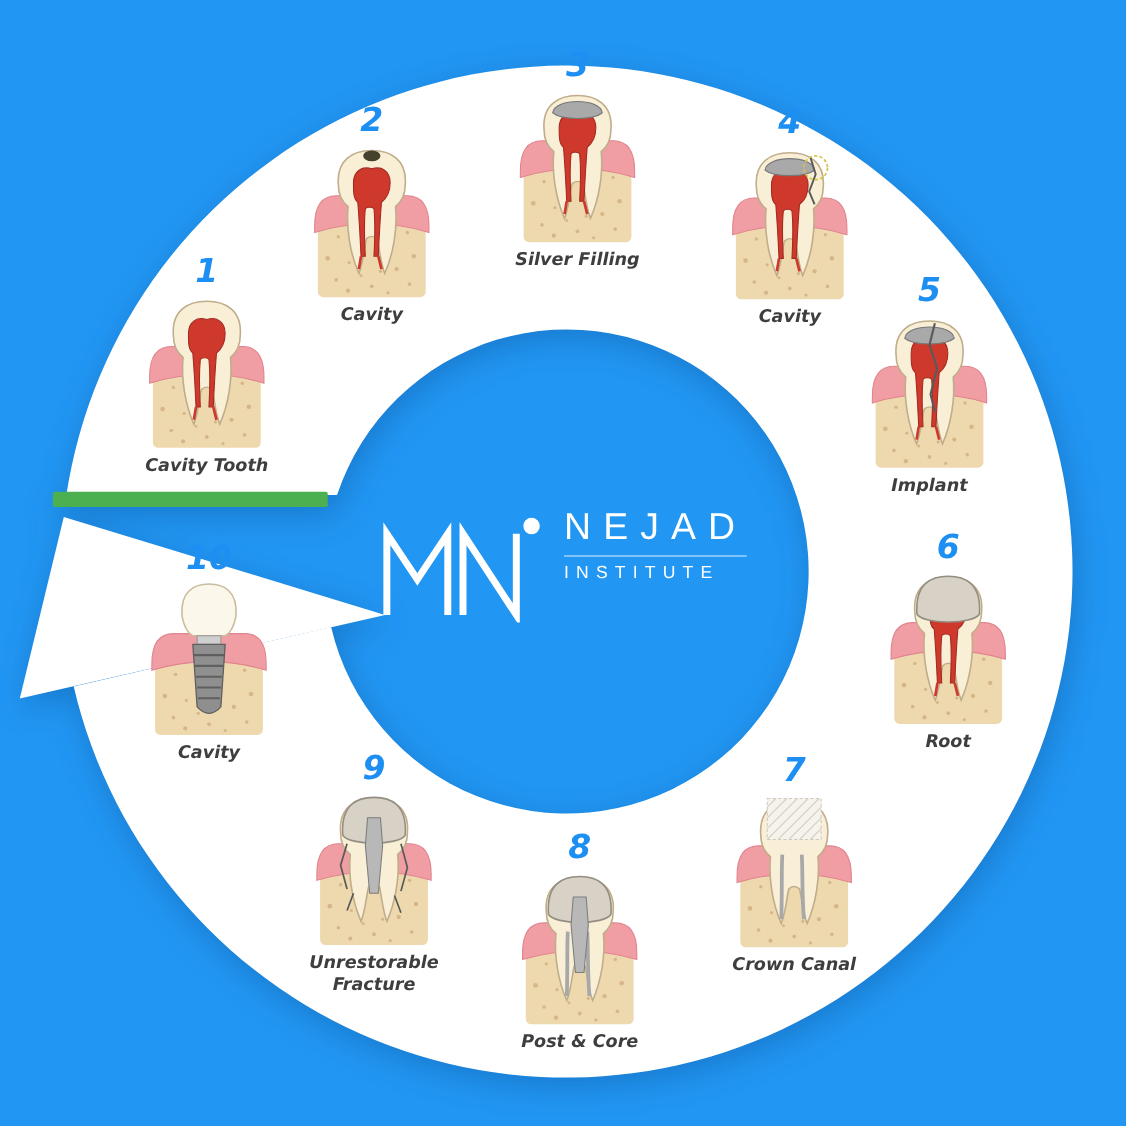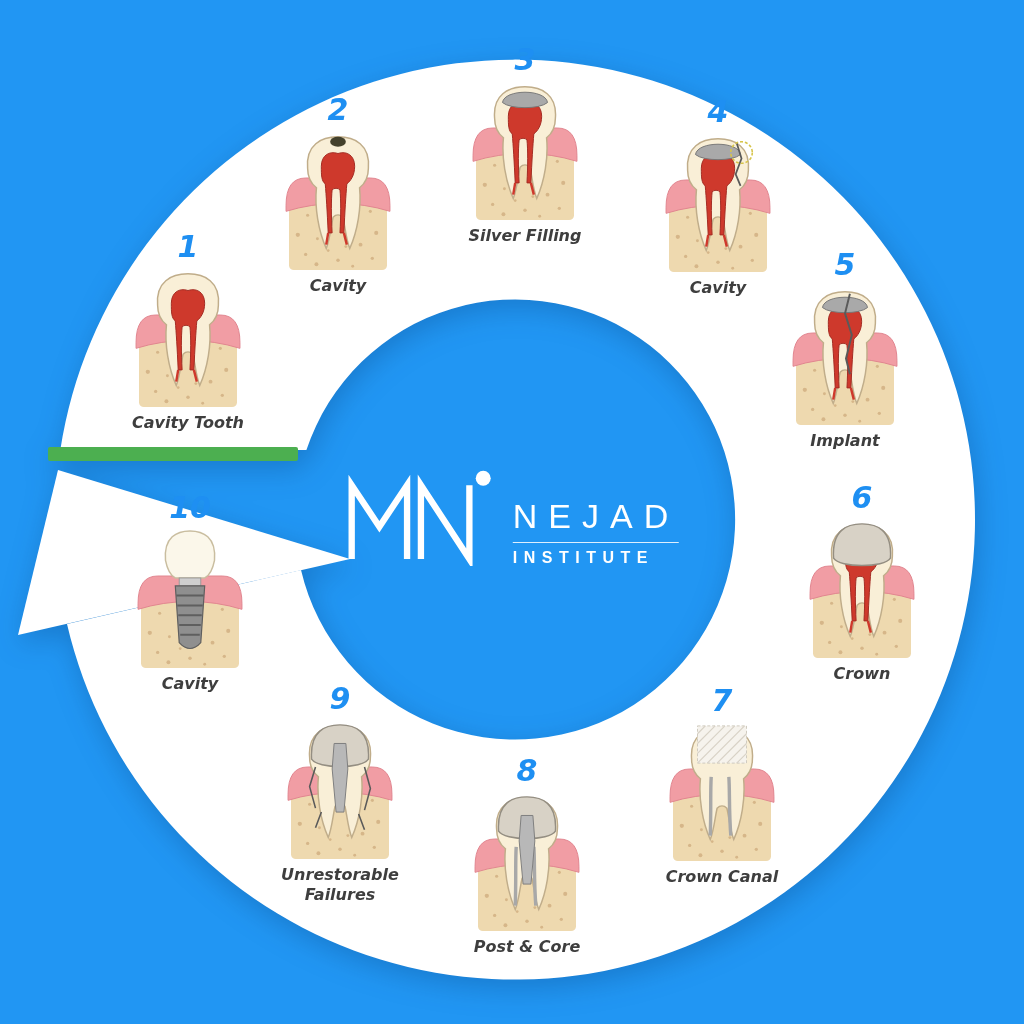--- a/index.html
+++ b/index.html
@@ -37,31 +37,31 @@
   .tooth-svg.ov-rootfill .ov-rootfill,
   .tooth-svg.ov-post    .ov-post,
   .tooth-svg.ov-crack9  .ov-crack9,
   .tooth-svg.ov-implant .ov-implant { display:inline; }
   .tooth-svg.ov-nopulp .pulp, .tooth-svg.ov-nopulp .canals { display:none; }
   .tooth-svg.ov-implant .tooth-body, .tooth-svg.ov-implant .pulp, .tooth-svg.ov-implant .canals { display:none; }
 
   
   .logo {
     position:absolute; left:512px; top:514px; transform:translate(-50%,-50%);
-    display:flex; align-items:flex-end; gap:18px; color:#ffffff;
+    display:flex; align-items:flex-start; gap:18px; color:#ffffff;
   }
   .logo-text { display:flex; flex-direction:column; }
   .logo-name {
     font-family:"Liberation Sans", sans-serif;
     font-size:34px; letter-spacing:11px; font-weight:400; line-height:1;
   }
   .logo-divider { border:none; border-top:1px solid rgba(255,255,255,.85); margin:9px 0 7px 0; width:100%; }
   .logo-sub {
     font-family:"Liberation Sans", sans-serif;
-    font-size:16px; letter-spacing:6.5px; font-weight:700; line-height:1;
+    font-size:16px; letter-spacing:6.5px; font-weight:400; line-height:1;
   }
 </style>
 </head>
 <body>
 
 <div class="canvas">
 
   <svg class="ring-svg" width="1024" height="1024" viewBox="0 0 1024 1024">
     <path d="M306.4 450 L60.3 450 A460 460 0 1 1 67 624 L301 570 A220 220 0 1 0 306.4 450 Z" fill="#ffffff"></path>
     <polygon points="18,635 350,559 58,470" fill="#ffffff"></polygon>
@@ -400,21 +400,21 @@
       <path d="M30 14 L38 6 M30 24 L48 6 M30 34 L58 6 M30 44 L68 6 M40 44 L78 6 M50 44 L80 14 M60 44 L80 24 M70 44 L80 34" stroke="#d8d2c6" stroke-width="1.2"></path>
     </g>
     <g class="ov ov-implant">
       <path d="M30 34 C28 10 42 4 55 4 C68 4 82 10 80 34 C78 44 74 50 70 52 L40 52 C36 50 32 44 30 34 Z" fill="#fbf7ea" stroke="#c9bd9f" stroke-width="1.5"></path>
       <rect x="44" y="52" width="22" height="8" fill="#cfcfcf" stroke="#9a9a9a" stroke-width="1"></rect>
       <path d="M40 60 L70 60 L66 118 Q55 130 44 118 Z" fill="#8f8f8f" stroke="#5f5f5f" stroke-width="1.2"></path>
       <path d="M41 70 L69 70 M42 80 L68 80 M43 90 L67 90 M44 100 L66 100 M45 110 L65 110" stroke="#5f5f5f" stroke-width="2"></path>
     </g>
   </svg>
       </div>
-    <div class="stage-label">Crown</div>
+    <div class="stage-label">Root</div>
   </div>
 
   <div class="stage" style="left:722px; top:686px;">
     <div class="stage-num">7</div>
     <div class="tooth-slot">
         <svg class="tooth-svg ov-nopulp ov-hatch ov-rootfill" viewBox="0 0 110 150">
 
     <rect x="5" y="58" width="100" height="86" rx="5" fill="#eed9af"></rect>
     <g fill="#d2b183" opacity="0.85">
       <circle cx="15" cy="72" r="2"></circle>
@@ -571,21 +571,21 @@
       <path d="M30 14 L38 6 M30 24 L48 6 M30 34 L58 6 M30 44 L68 6 M40 44 L78 6 M50 44 L80 14 M60 44 L80 24 M70 44 L80 34" stroke="#d8d2c6" stroke-width="1.2"></path>
     </g>
     <g class="ov ov-implant">
       <path d="M30 34 C28 10 42 4 55 4 C68 4 82 10 80 34 C78 44 74 50 70 52 L40 52 C36 50 32 44 30 34 Z" fill="#fbf7ea" stroke="#c9bd9f" stroke-width="1.5"></path>
       <rect x="44" y="52" width="22" height="8" fill="#cfcfcf" stroke="#9a9a9a" stroke-width="1"></rect>
       <path d="M40 60 L70 60 L66 118 Q55 130 44 118 Z" fill="#8f8f8f" stroke="#5f5f5f" stroke-width="1.2"></path>
       <path d="M41 70 L69 70 M42 80 L68 80 M43 90 L67 90 M44 100 L66 100 M45 110 L65 110" stroke="#5f5f5f" stroke-width="2"></path>
     </g>
   </svg>
       </div>
-    <div class="stage-label" style="max-width:150px;">Unrestorable Failures</div>
+    <div class="stage-label" style="max-width:150px;">Unrestorable Fracture</div>
   </div>
 
   <div class="stage" style="left:190px; top:493px;">
     <div class="stage-num">10</div>
     <div class="tooth-slot">
         <svg class="tooth-svg ov-implant" viewBox="0 0 110 150">
 
     <rect x="5" y="58" width="100" height="86" rx="5" fill="#eed9af"></rect>
     <g fill="#d2b183" opacity="0.85">
       <circle cx="15" cy="72" r="2"></circle>

